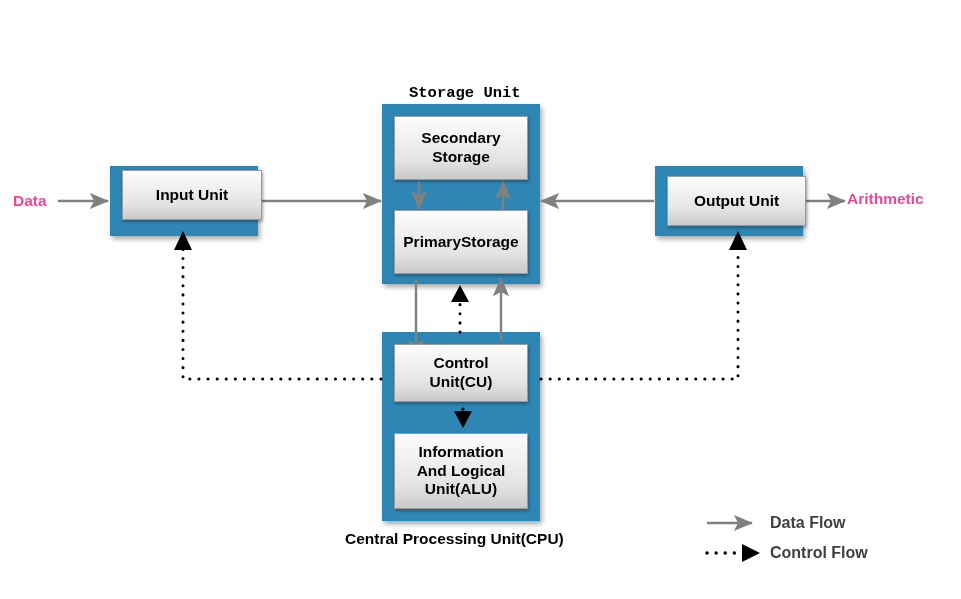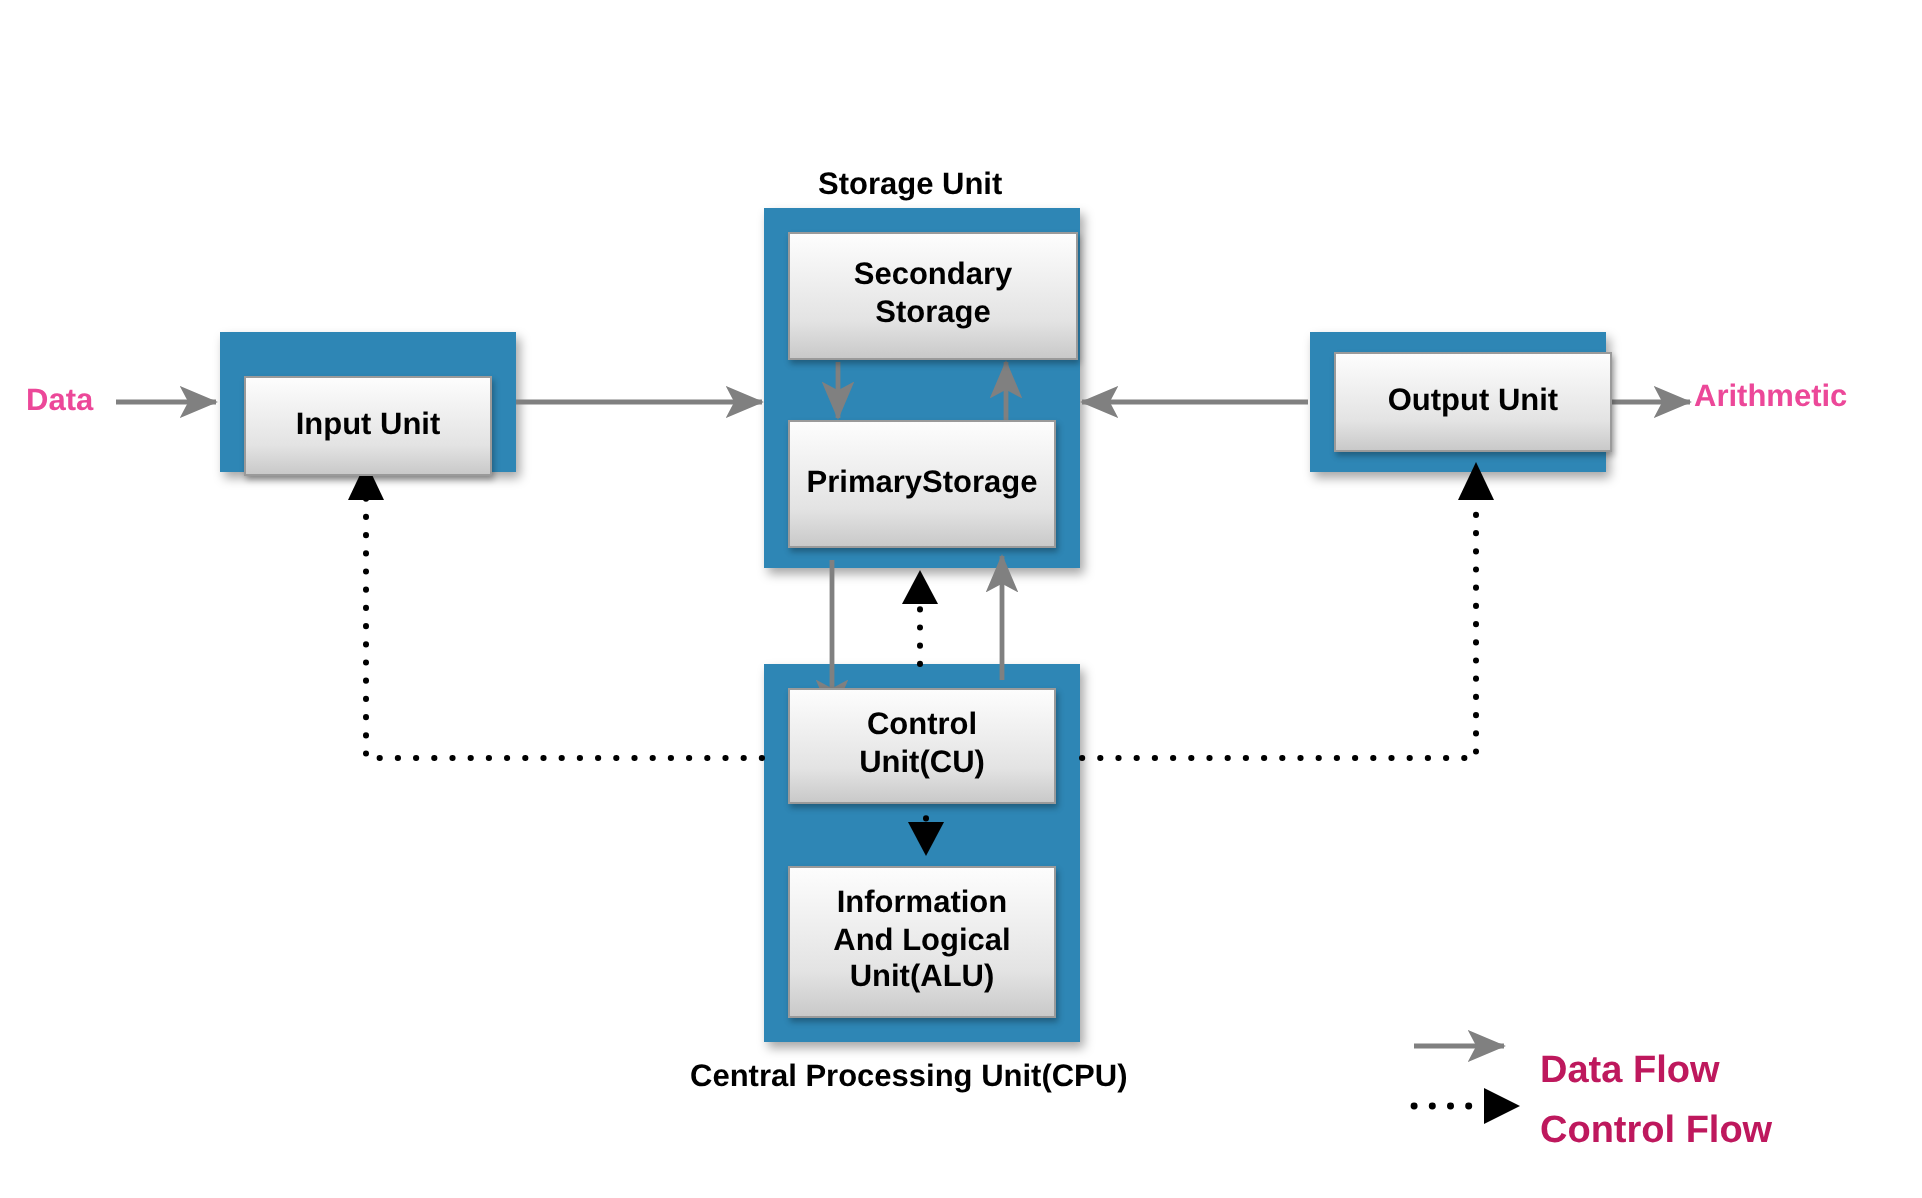--- a/index.html
+++ b/index.html
@@ -55,24 +55,23 @@
   .edge-label {
     position: absolute;
     font-weight: bold;
     font-size: 15.5px;
     color: #ec4899;
     white-space: nowrap;
   }
   .legend-label {
     position: absolute;
     font-weight: bold;
-    font-size: 19px;
-    color: #be185d;
+    font-size: 16px;
+    color: #404040;
     white-space: nowrap;
-    margin-top: 11px;
   }
 </style>
 </head>
 <body>
 
 <div id="canvas">
 
   <div class="frame" style="left:382px; top:104px; width:158px; height:180px;"></div>
 
   <div class="frame" style="left:110px; top:166px; width:148px; height:70px;"></div>
@@ -145,50 +144,50 @@
 
     <g>
       <line x1="707" y1="523" x2="752" y2="523" stroke="#808080" stroke-width="2.4" marker-end="url(#arrowGray)"></line>
     </g>
     <g>
       <line x1="707" y1="553" x2="738" y2="553" stroke="#000000" stroke-width="3.4" stroke-linecap="round" stroke-dasharray="0.1 9"></line>
       <path d="M742,544 L760,553 L742,562 Z" fill="#000000"></path>
     </g>
   </svg>
 
-  <div class="node" style="left:122px; top:188px; width:124px; height:50px;">
+  <div class="node" style="left:122px; top:170px; width:140px; height:50px;">
     <span>Input Unit</span>
   </div>
 
   <div class="node" style="left:667px; top:176px; width:139px; height:50px;">
     <span>Output Unit</span>
   </div>
 
-  <div class="node" style="left:394px; top:116px; width:145px; height:64px; flex-direction:column;">
+  <div class="node" style="left:394px; top:116px; width:134px; height:64px; flex-direction:column;">
     <span>Secondary</span>
     <span>Storage</span>
   </div>
 
   <div class="node" style="left:394px; top:210px; width:134px; height:64px; ">
     <span>Primary</span>
     <span>Storage</span>
   </div>
 
   <div class="node" style="left:394px; top:344px; width:134px; height:58px; flex-direction:column;">
     <span>Control</span>
     <span>Unit(CU)</span>
   </div>
 
   <div class="node" style="left:394px; top:433px; width:134px; height:76px; flex-direction:column;">
     <span>Information</span>
     <span>And Logical</span>
     <span>Unit(ALU)</span>
   </div>
 
-  <div class="caption" style="left:409px; top:84px;">Storage Unit</div>
+  <div class="caption" style="left:409px; top:84px;font-family:Liberation Mono, monospace;">Storage Unit</div>
 
   <div class="caption" style="left:345px; top:530px;">Central Processing Unit(CPU)</div>
 
   <div class="edge-label" style="left:13px; top:192px;">Data</div>
 
   <div class="edge-label" style="left:847px; top:190px;">Arithmetic</div>
 
   <div class="legend-label" style="left:770px; top:514px;">Data Flow</div>
 
   <div class="legend-label" style="left:770px; top:544px;">Control Flow</div>

